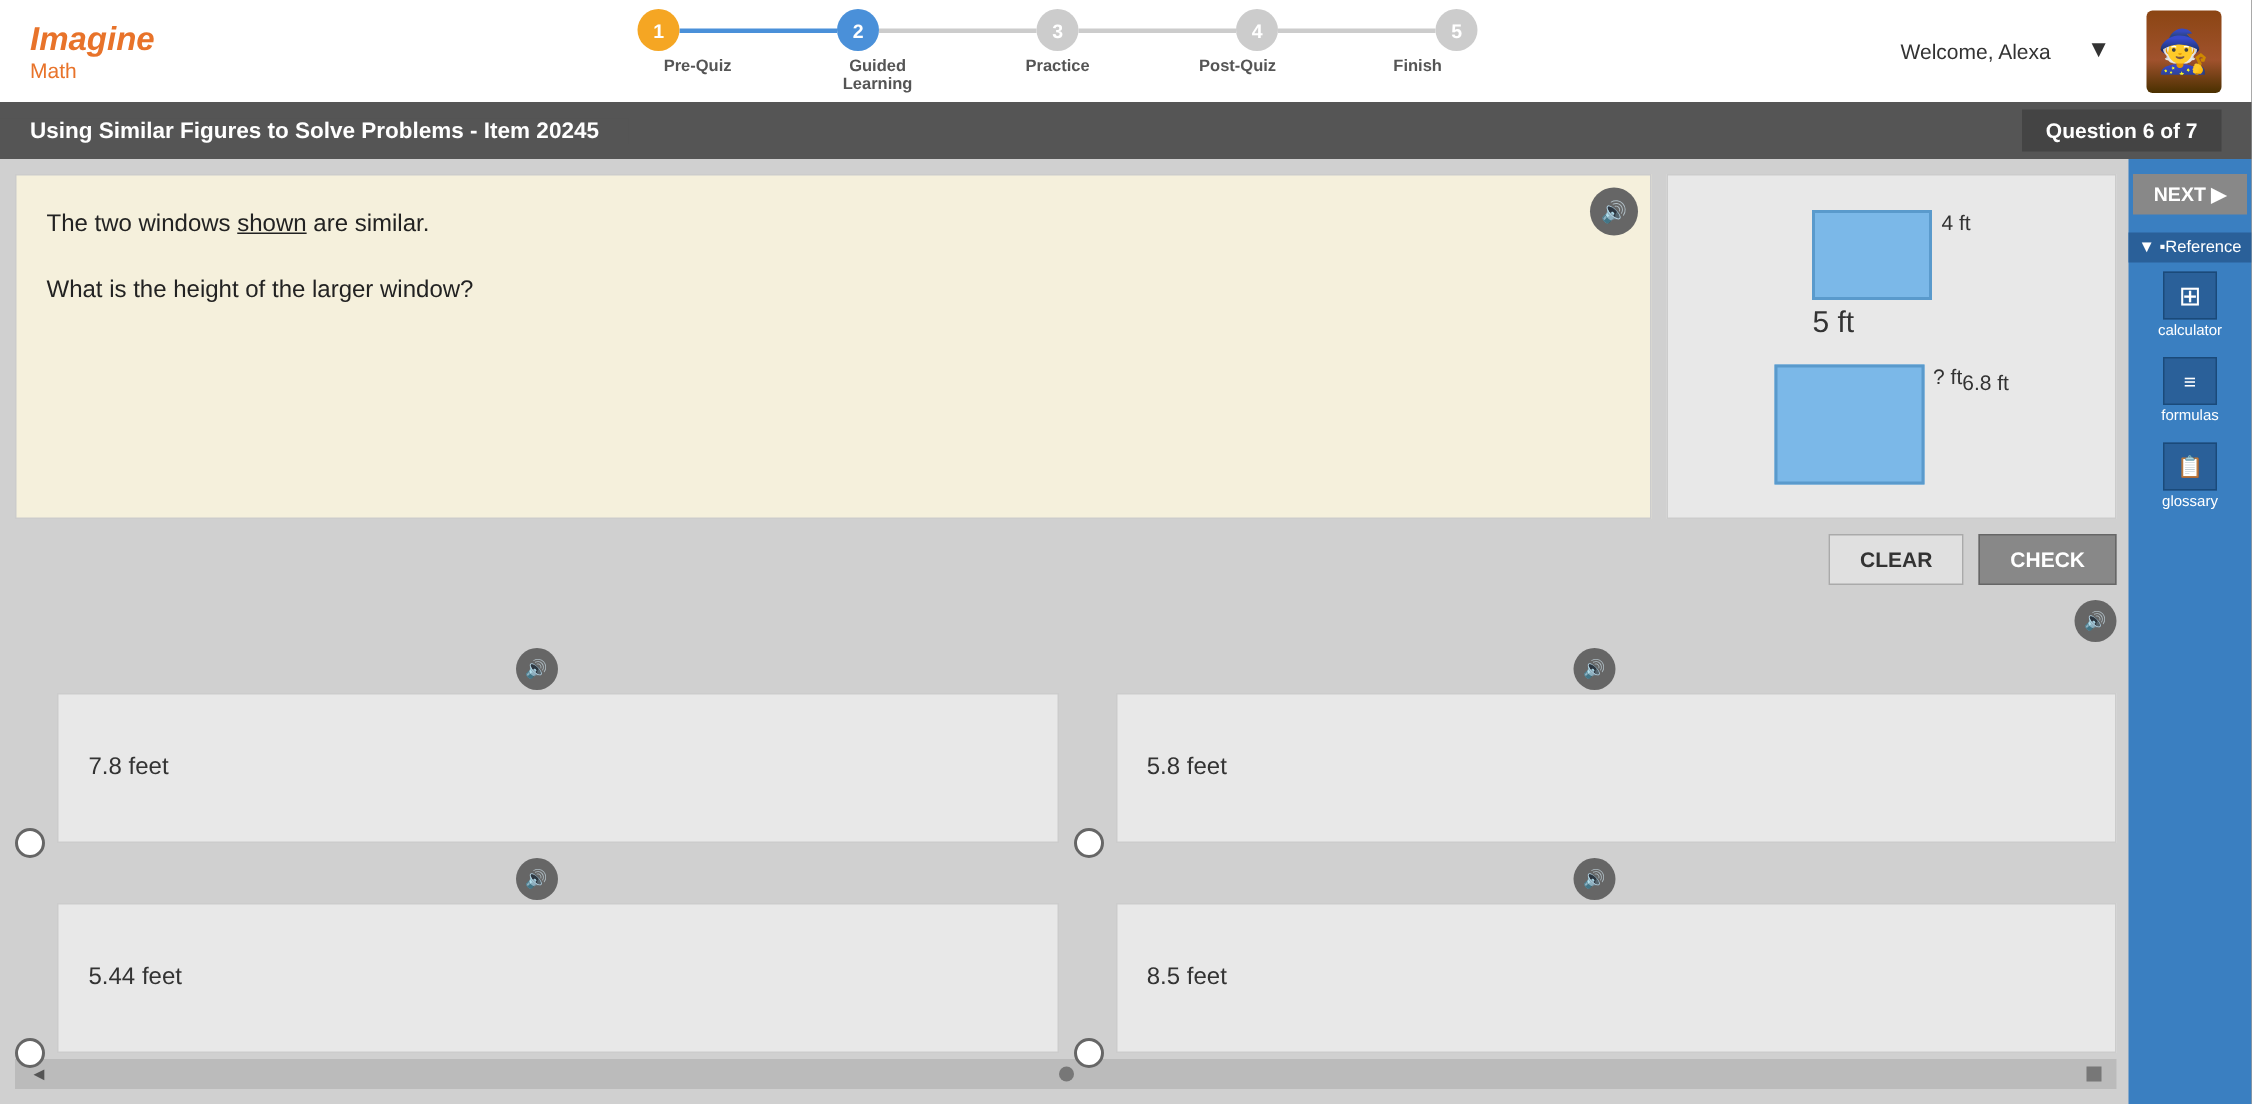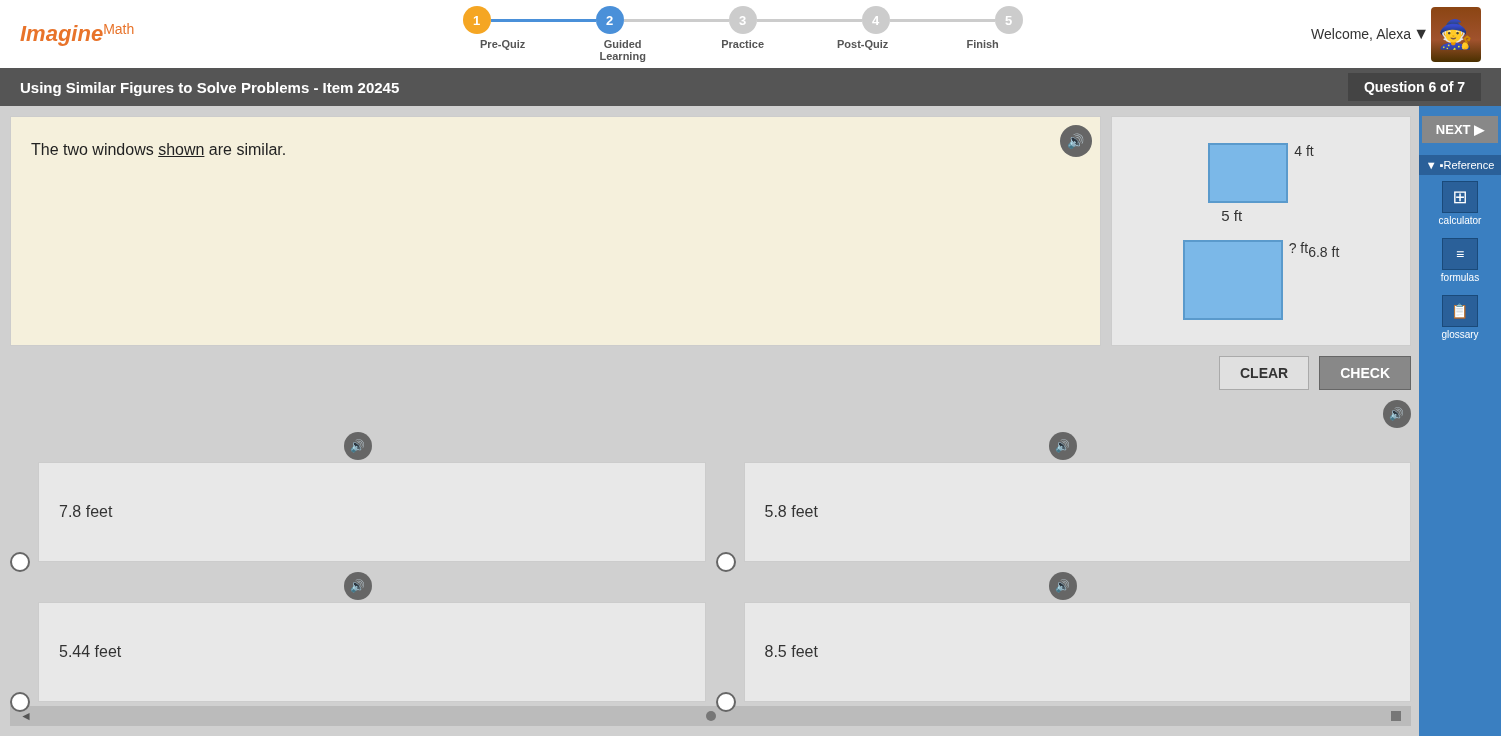--- a/index.html
+++ b/index.html
@@ -16,21 +16,21 @@
     .header {
       background: #fff;
       height: 68px;
       display: flex;
       align-items: center;
       padding: 0 20px;
       position: relative;
     }
     .logo-area {
       display: flex;
-      flex-direction: row;
+      flex-direction: column;
       margin-right: 40px;
     }
     .logo-imagine {
       color: #e8732a;
       font-size: 22px;
       font-style: italic;
       font-weight: bold;
     }
     .logo-math {
       color: #e8732a;
@@ -78,21 +78,21 @@
     .step-label {
       font-size: 11px;
       color: #555;
       text-align: center;
       width: 80px;
       font-weight: bold;
     }
     .welcome-area {
       display: flex;
       align-items: center;
-      gap: 2px;
+      gap: 24px;
       margin-left: auto;
     }
     .welcome-text {
       font-size: 14px;
       color: #333;
     }
     .avatar-img {
       width: 50px;
       height: 55px;
       background: #8B4513;
@@ -431,33 +431,34 @@
     <div class="question-section">
 
       <div class="question-text-box">
         <button class="audio-btn">
           <span class="audio-icon">🔊</span>
         </button>
         <p class="question-text">
           <span>The two windows </span><span class="underline">shown</span><span> are similar.</span>
         </p>
         <br>
+        <p class="question-text">What is the height of the larger window?</p>
       </div>
 
       <div class="figure-box">
 
         <div style="display:flex;flex-direction:column;align-items:center;gap:16px;width:100%;">
 
           <div style="display:flex;align-items:flex-start;gap:6px;">
             <div style="display:flex;flex-direction:column;align-items:flex-start;">
               <div style="display:flex;align-items:flex-start;">
                 <div style="width:80px;height:60px;background:#7bb8e8;border:2px solid #5a9acc;"></div>
                 <span style="font-size:14px;color:#333;margin-left:6px;margin-top:0;">4 ft</span>
               </div>
-              <span style="font-size:15px;color:#333;margin-top:4px;margin-left:13px;">5 ft</span>
+              <span style="font-size:20px;color:#333;margin-top:4px;">5 ft</span>
             </div>
           </div>
 
           <div style="display:flex;align-items:flex-start;gap:6px;">
             <div style="display:flex;flex-direction:row;align-items:flex-start;">
               <div style="display:flex;align-items:flex-start;">
                 <div style="width:100px;height:80px;background:#7bb8e8;border:2px solid #5a9acc;"></div>
                 <span style="font-size:14px;color:#333;margin-left:6px;margin-top:0;">? ft</span>
               </div>
               <span style="font-size:14px;color:#333;margin-top:4px;">6.8 ft</span>

